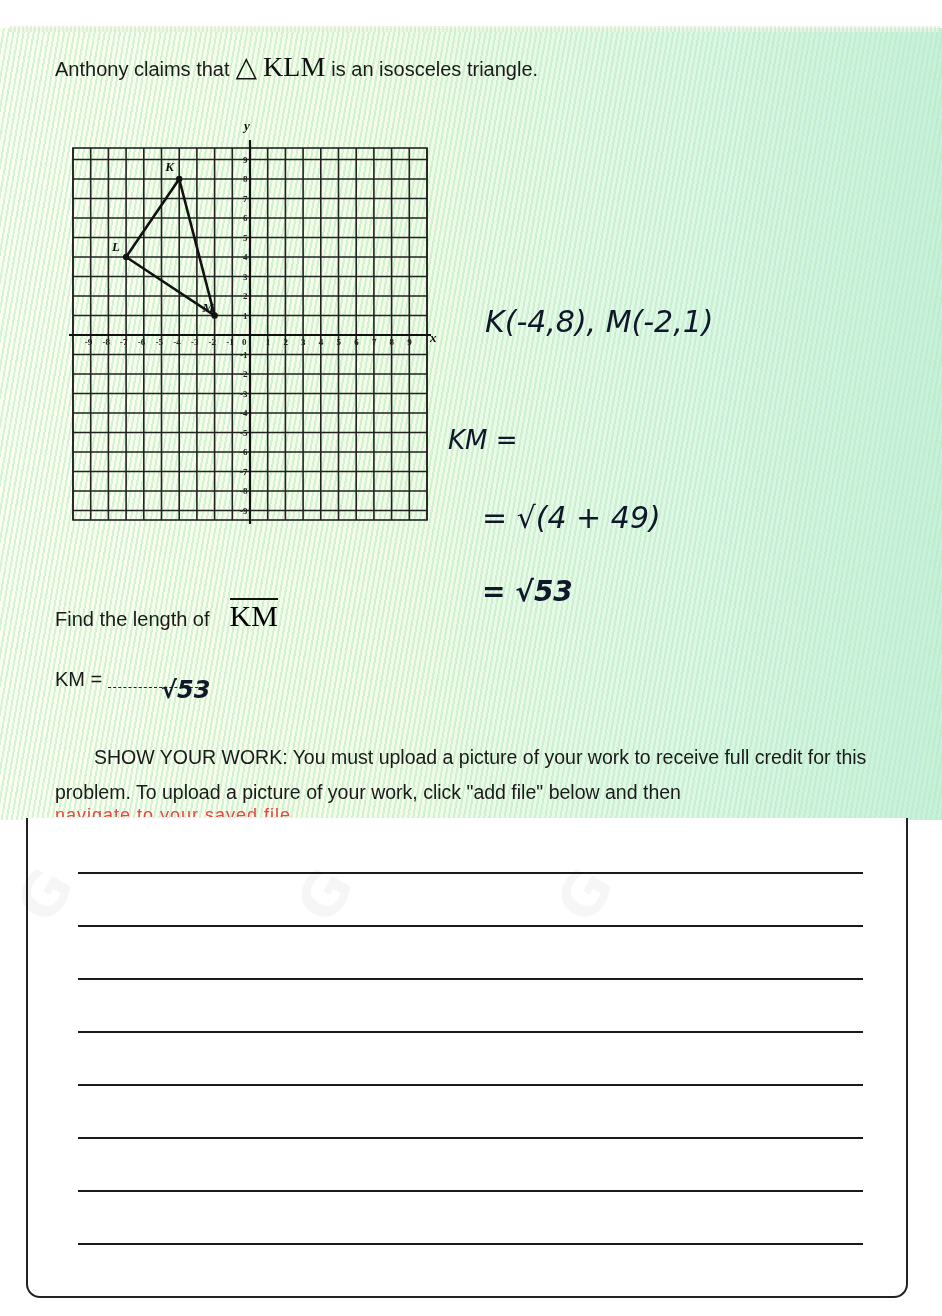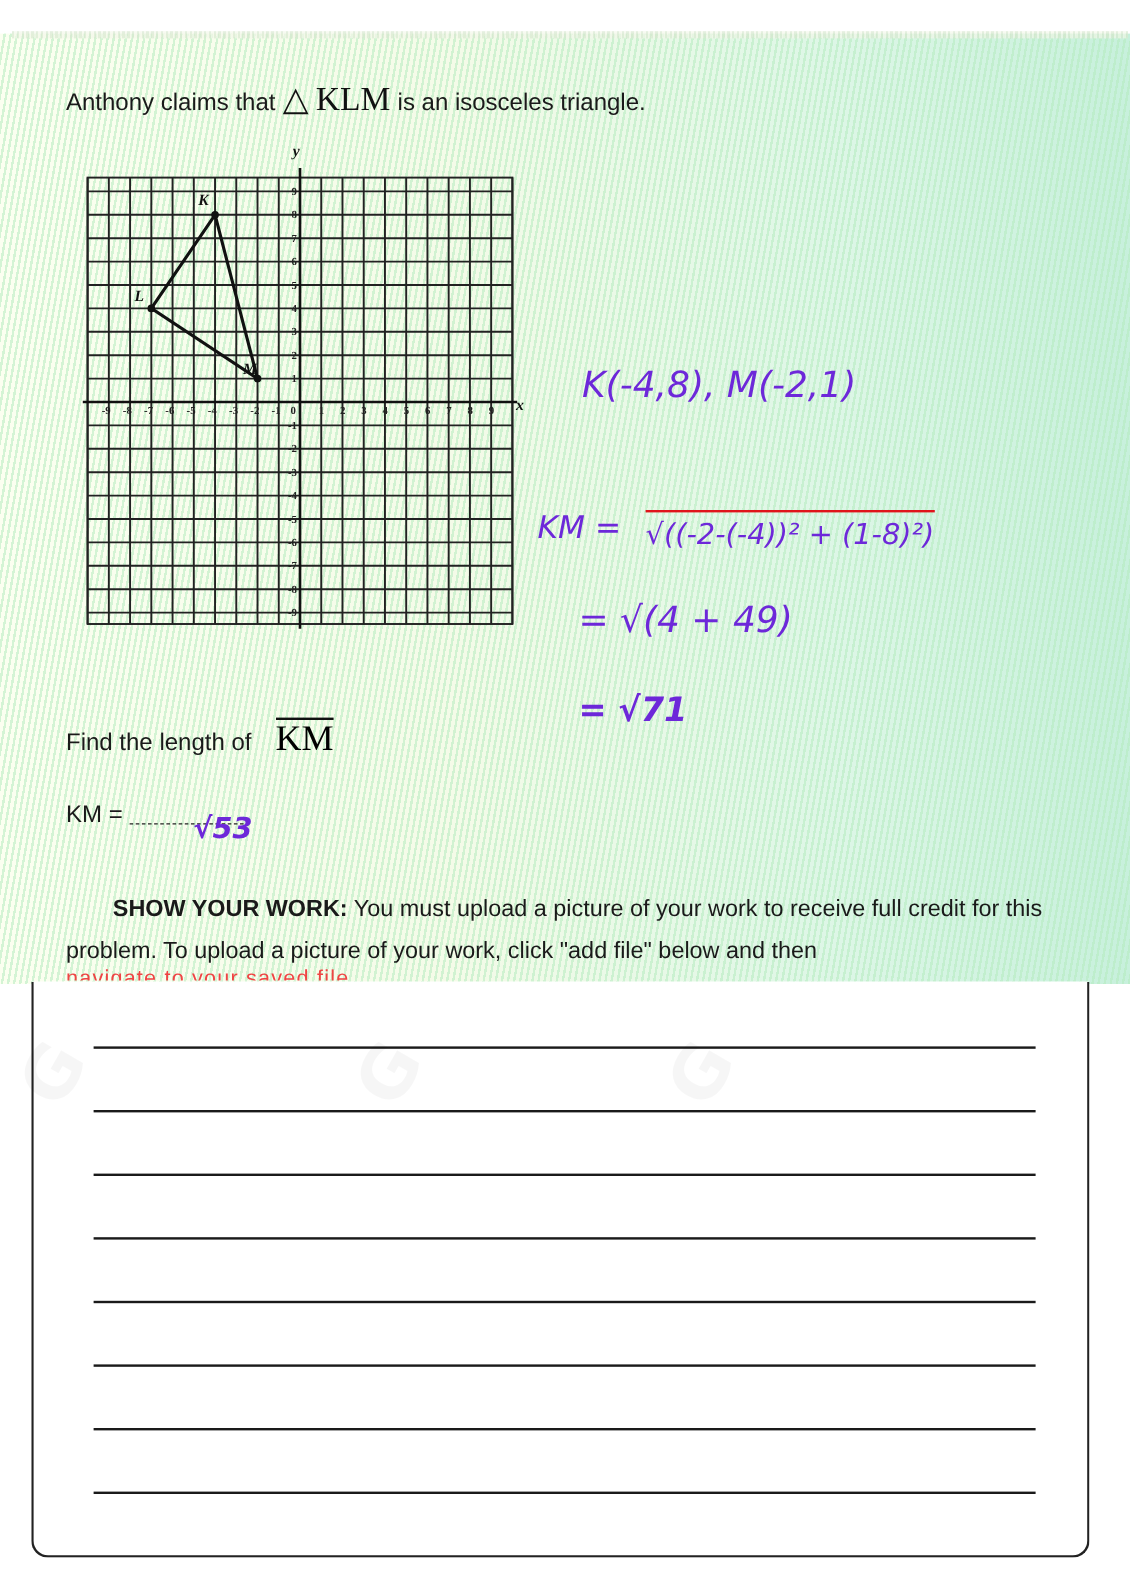--- a/index.html
+++ b/index.html
@@ -13,43 +13,43 @@
     background:
       repeating-linear-gradient(100deg, rgba(255,255,255,0) 0px, rgba(255,255,255,0) 3px, rgba(180,235,190,0.55) 3px, rgba(180,235,190,0.55) 5px),
       linear-gradient(90deg, #fbfff0 0%, #f4fbe8 40%, #dcf6e6 75%, #c7f0dc 100%);
   }
   .top-strip {
     position:absolute; left:10px; top:26px; width:930px; height:6px;
     background:repeating-linear-gradient(90deg,#d8e8d0 0 2px,#f3f7ea 2px 4px);
     opacity:.7;
   }
   .q-title {
-    position:absolute; left:55px; top:66px; font-size:20px; color:#1a1a1a;
+    position:absolute; left:55px; top:50px; font-size:20px; color:#1a1a1a;
     display:flex; align-items:baseline; gap:6px;
   }
   .q-title .math { font-family:"Liberation Serif", serif; font-size:28px; color:#111; }
   .graph { position:absolute; left:60px; top:110px; width:390px; height:420px; }
   .right-work { position:absolute; left:440px; top:290px; width:380px; height:340px; }
-  .hand { font-family:"DejaVu Sans", sans-serif; color:#6d28d9; font-style:italic; position:absolute; white-space:nowrap; }
+  .hand { font-family:"DejaVu Sans", sans-serif; color:#0f172a; font-style:italic; position:absolute; white-space:nowrap; }
   .find-line {
     position:absolute; left:55px; top:598px; font-size:20px; color:#1a1a1a;
     display:flex; align-items:baseline; gap:20px;
   }
   .find-line .math {
     font-family:"Liberation Serif", serif; font-size:30px; color:#000000;
     border-top:2px solid #111; line-height:28px; padding-top:2px;
   }
   .km-line { position:absolute; left:55px; top:668px; font-size:20px; color:#1a1a1a; }
   .km-blank { display:inline-block; width:95px; border-bottom:1.5px dashed #222; margin-left:6px; height:16px; position:relative; top:2px; }
   .km-answer { position:absolute; left:150px; top:676px;margin-left:11px; }
   .show-work {
     position:absolute; left:55px; top:740px; width:870px; font-size:19.5px;
     line-height:35px; color:#1a1a1a;
   }
-  .show-work b { font-weight:bold;padding-left:39px; }
+  .show-work b { font-weight:normal;padding-left:39px; }
   .cut-text { position:absolute; left:55px; top:805px; font-size:18px; color:#ef4444; height:12px; overflow:hidden; letter-spacing:1px; }
   .answer-box {
     position:absolute; left:26px; top:818px; width:878px; height:478px;
     border:2px solid #222; border-top:none; border-radius:0 0 14px 14px; background:#fff;
   }
   .rule { position:absolute; left:50px; width:785px; height:0; border-top:2px solid #1a1a1a; }
   .watermark {
     position:absolute; font-size:60px; font-weight:bold; color:rgba(0,0,0,0.035);
     transform:rotate(-60deg); font-family:"DejaVu Sans", sans-serif; pointer-events:none;
   }
@@ -167,23 +167,22 @@
       <text x="52.10000000000001" y="141">L</text>
       <text x="142.6" y="201.5">M</text>
     </g>
   <text id="x-label" x="370" y="232" font-family="Liberation Serif, serif" font-style="italic" font-weight="bold" font-size="13" fill="#111">x</text>
   <text id="y-label" x="184" y="20" font-family="Liberation Serif, serif" font-style="italic" font-weight="bold" font-size="13" fill="#111">y</text>
 </svg>
 
 <div class="right-work">
   <span class="hand" style="left:45px; top:14px; font-size:30px;">K(-4,8), M(-2,1)</span>
   <span class="hand" style="left:8px; top:135px; font-size:26px;">KM =</span>
-  <span class="hand" style="left:98px; top:135px; font-size:24px; border-top:2px solid #e0141b; padding-top:4px;">√((-2-(-4))² + (1-8)²)</span>
   <span class="hand" style="left:42px; top:210px; font-size:30px;">= √(4 + 49)</span>
-  <span class="hand" style="left:42px; top:285px; font-size:28px; font-weight:bold;">= √71</span>
+  <span class="hand" style="left:42px; top:285px; font-size:28px; font-weight:bold;">= √53</span>
 </div>
 
 <div class="find-line">
   <span>Find the length of</span>
   <span class="math">KM</span>
 </div>
 
 <div class="km-line">
   <span>KM =</span><span class="km-blank"></span>
 </div>

